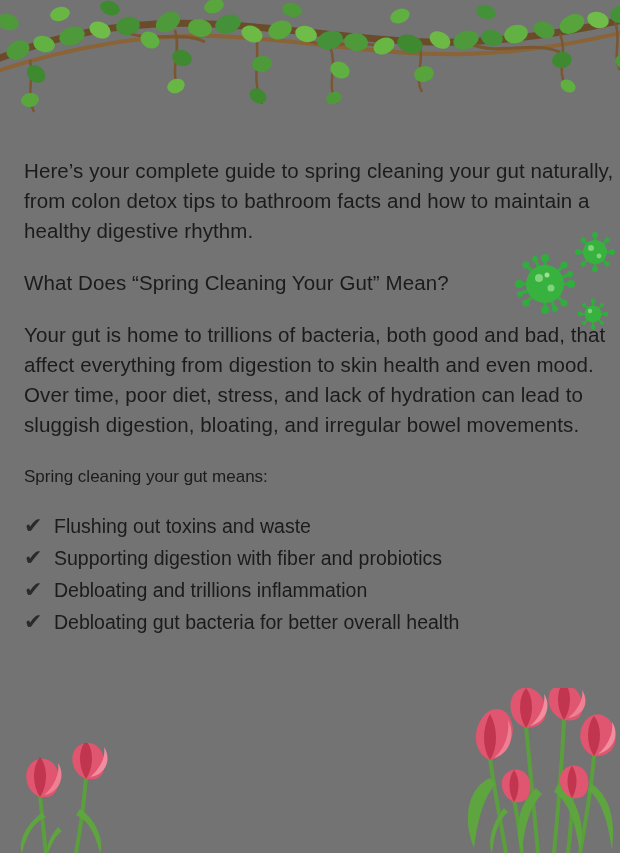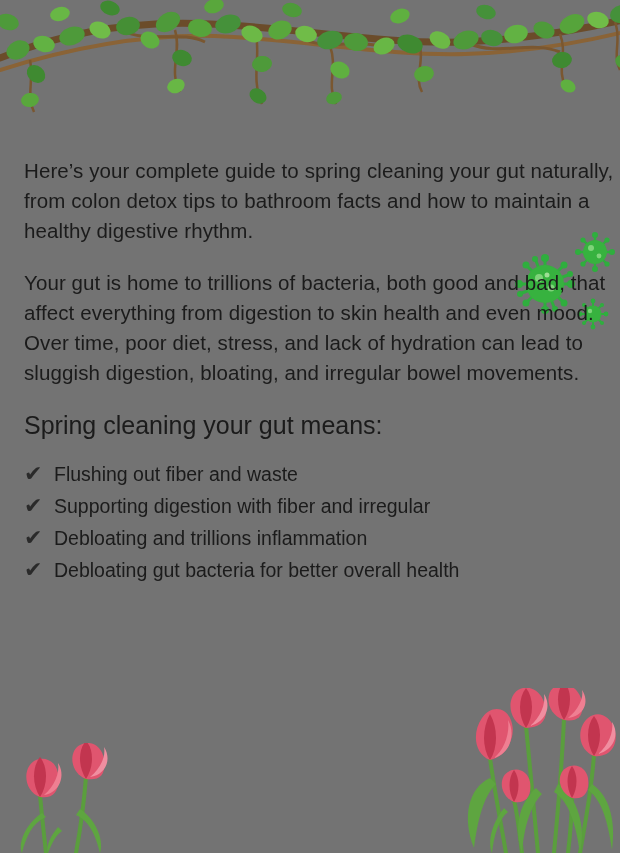--- a/index.html
+++ b/index.html
@@ -80,21 +80,21 @@
   .heading {
     font-size: 20.5px;
     line-height: 30px;
     color: #1b1b1b;
     margin: 0 0 22px 0;
     letter-spacing: 0.1px;
     font-weight: 400;
   }
 
   .lead-in {
-    font-size: 25px;
+    font-size: 17px;
     line-height: 30px;
     color: #1b1b1b;
     margin: 12px 0 18px 0;
   }
 
   ul.checklist {
     list-style: none;
     margin: 0;
     padding: 0;
   }
@@ -274,33 +274,34 @@
         <circle cx="88" cy="82" r="8.5" fill="#37b23f"></circle>
         <circle cx="85" cy="79" r="2.2" fill="#7fd37a"></circle>
       </g>
     </svg>
   </div>
 
   <div class="content">
 
     <p class="para">Here’s your complete guide to spring cleaning your gut naturally, from colon detox tips to bathroom facts and how to maintain a healthy digestive rhythm.</p>
 
+    <h2 class="heading">What Does “Spring Cleaning Your Gut” Mean?</h2>
 
     <p class="para">Your gut is home to trillions of bacteria, both good and bad, that affect everything from digestion to skin health and even mood. Over time, poor diet, stress, and lack of hydration can lead to sluggish digestion, bloating, and irregular bowel movements.</p>
 
     <p class="lead-in">Spring cleaning your gut means:</p>
 
     <ul class="checklist">
       <li>
         <span class="check-mark">✔</span>
-        <span class="check-text">Flushing out fiber and waste</span>
+        <span class="check-text">Flushing out toxins and waste</span>
       </li>
       <li>
         <span class="check-mark">✔</span>
-        <span class="check-text">Supporting digestion with fiber and irregular</span>
+        <span class="check-text">Supporting digestion with fiber and probiotics</span>
       </li>
       <li>
         <span class="check-mark">✔</span>
         <span class="check-text">Debloating and trillions inflammation</span>
       </li>
       <li>
         <span class="check-mark">✔</span>
         <span class="check-text">Debloating gut bacteria for better overall health</span>
       </li>
     </ul>

